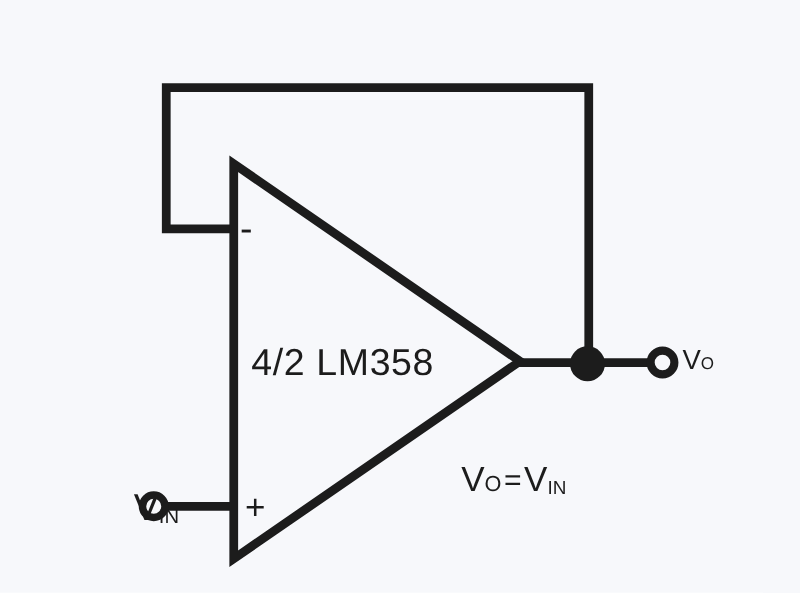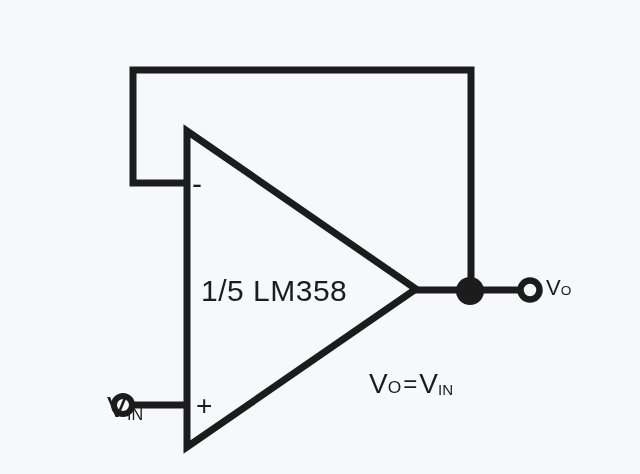--- a/index.html
+++ b/index.html
@@ -65,21 +65,21 @@
     <line class="wire" x1="131" y1="405" x2="190" y2="405"></line>
 
     <line class="wire" x1="414" y1="290" x2="522" y2="290"></line>
 
     <circle class="junction" cx="470" cy="291" r="14"></circle>
 
     <circle class="terminal" cx="123" cy="405" r="9" stroke-width="6"></circle>
     <circle class="terminal" cx="530" cy="290" r="9.5" stroke-width="6.5"></circle>
   </svg>
 
-  <div class="lbl lbl-opamp">1/5 LM358</div>
+  <div class="lbl lbl-opamp">4/2 LM358</div>
 
   <div class="lbl lbl-minus">-</div>
 
   <div class="lbl lbl-plus">+</div>
 
   <div class="lbl lbl-vin">
     <span>V</span><span class="sub">IN</span>
   </div>
 
   <div class="lbl lbl-vout">

